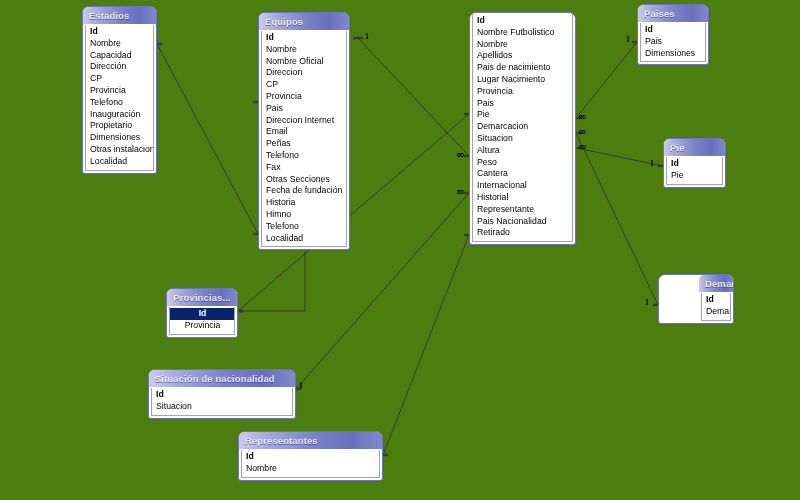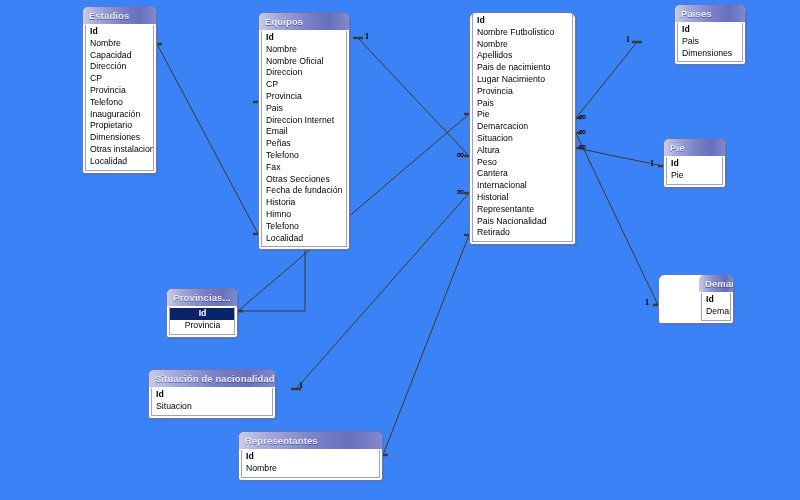--- a/index.html
+++ b/index.html
@@ -4,21 +4,21 @@
 <style>
   html, body {
     margin: 0;
     padding: 0;
     background: #ffffff;
   }
   #canvas {
     position: relative;
     width: 800px;
     height: 500px;
-    background: #3b82f6;
+    background: #4d7c0f;
     overflow: hidden;
     font-family: "Liberation Sans", sans-serif;
   }
   #links {
     position: absolute;
     left: 0;
     top: 0;
     width: 800px;
     height: 500px;
     pointer-events: none;
@@ -178,21 +178,21 @@
           <div class="field">Altura</div>
           <div class="field">Peso</div>
           <div class="field">Cantera</div>
           <div class="field">Internacional</div>
           <div class="field">Historial</div>
           <div class="field">Representante</div>
           <div class="field">Pais Nacionalidad</div>
           <div class="field">Retirado</div>
         </div>
       </div>
-      <div class="table-box" style="left: 637px; top: 4px; width: 72px; margin-left: 37px;">
+      <div class="table-box" style="left: 637px; top: 4px; width: 72px;">
         <div class="table-header">Paises</div>
         <div class="field-list">
           <div class="field pk">Id</div>
           <div class="field">Pais</div>
           <div class="field">Dimensiones</div>
         </div>
       </div>
       <div class="table-box" style="left: 663px; top: 138px; width: 63px;">
         <div class="table-header">Pie</div>
         <div class="field-list">
@@ -207,21 +207,21 @@
           <div class="field">Demarcacion</div>
         </div>
       </div>
       <div class="table-box" style="left: 166px; top: 288px; width: 72px; text-align: center;">
         <div class="table-header">Provincias...</div>
         <div class="field-list">
           <div class="field pk selected">Id</div>
           <div class="field">Provincia</div>
         </div>
       </div>
-      <div class="table-box" style="left: 148px; top: 369px; width: 128px;">
+      <div class="table-box" style="left: 148px; top: 369px; width: 148px;">
         <div class="table-header">Situación de nacionalidad</div>
         <div class="field-list">
           <div class="field pk">Id</div>
           <div class="field">Situacion</div>
         </div>
       </div>
       <div class="table-box" style="left: 238px; top: 431px; width: 145px;">
         <div class="table-header">Representantes</div>
         <div class="field-list">
           <div class="field pk">Id</div>

